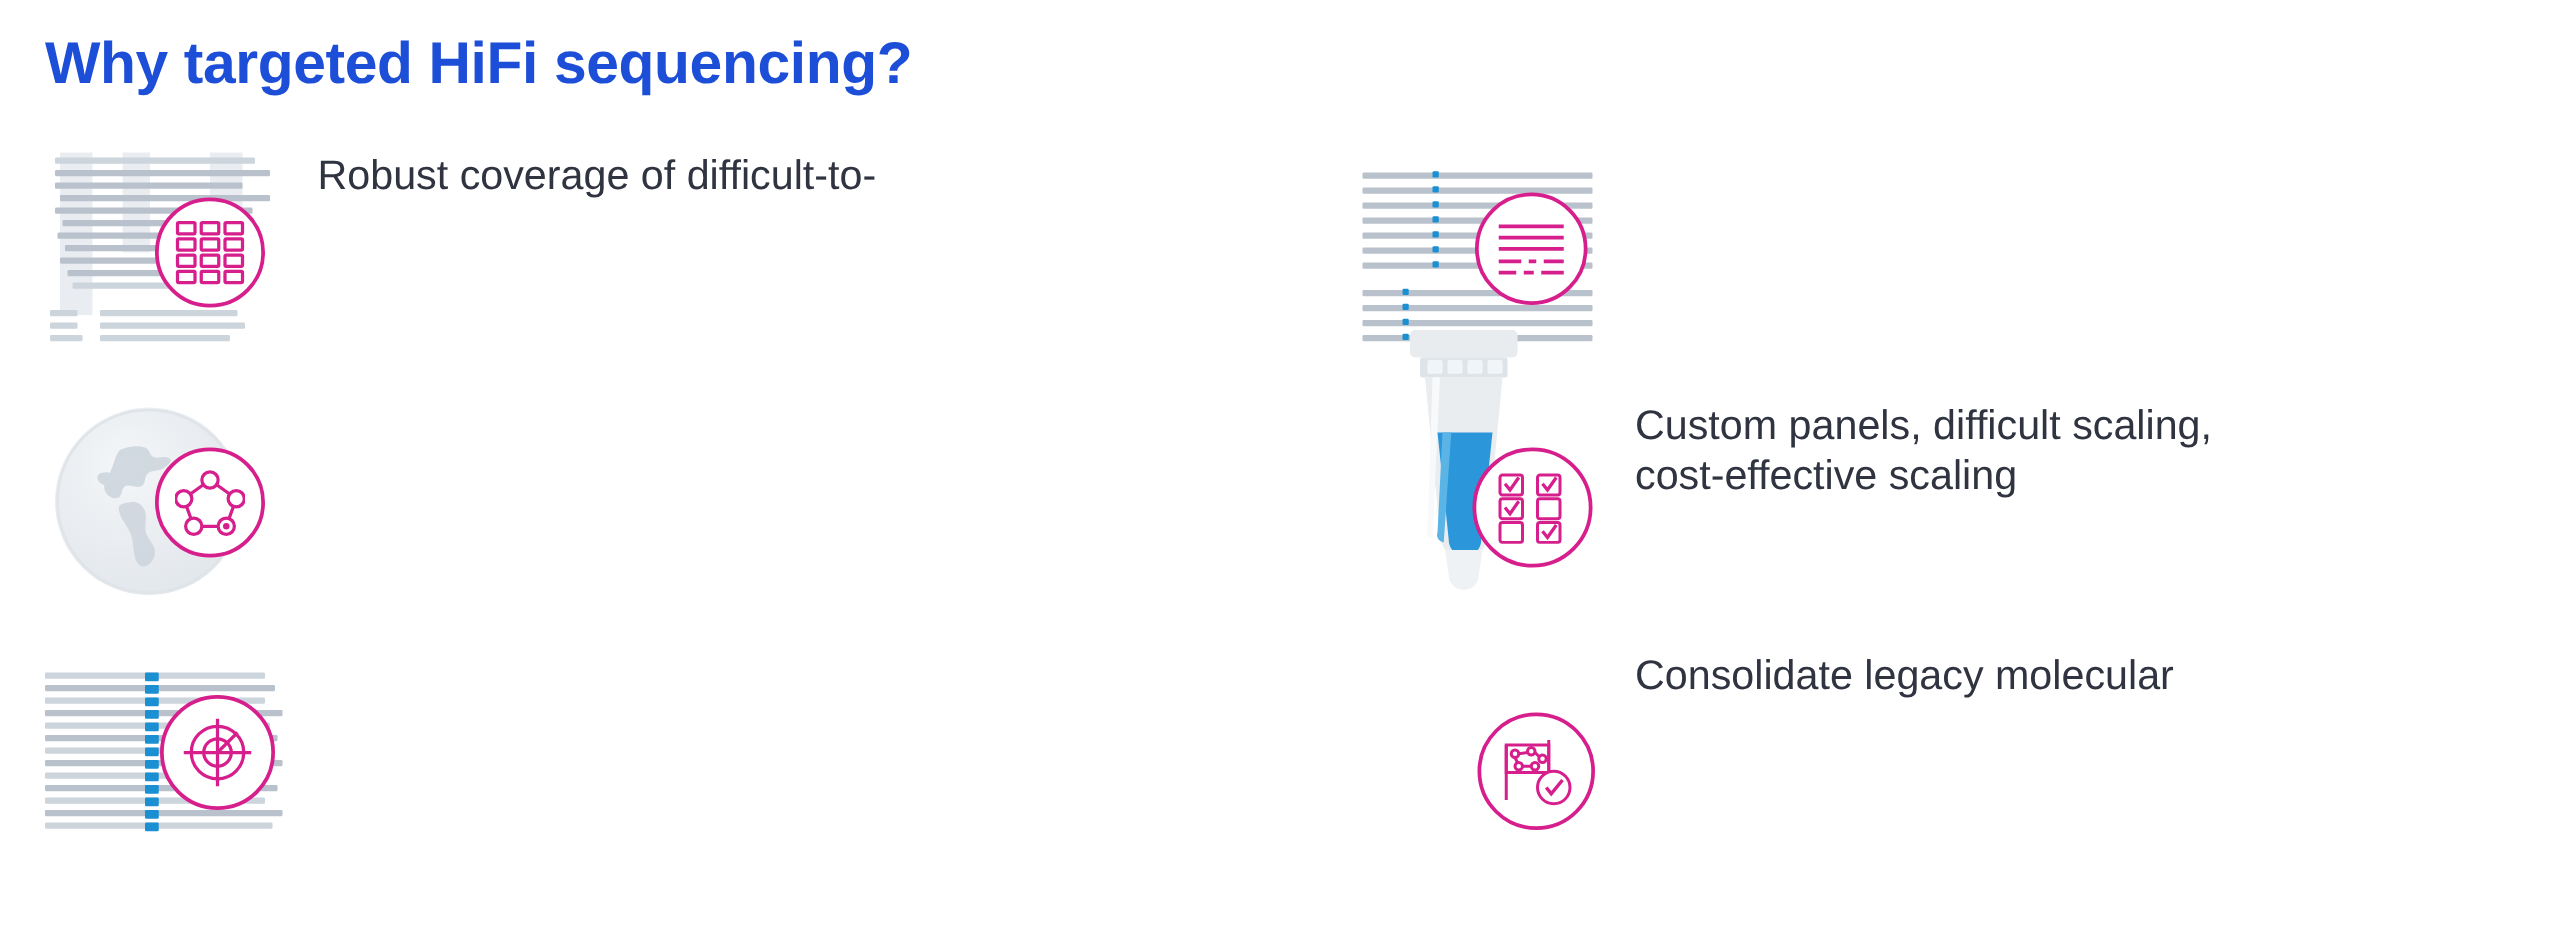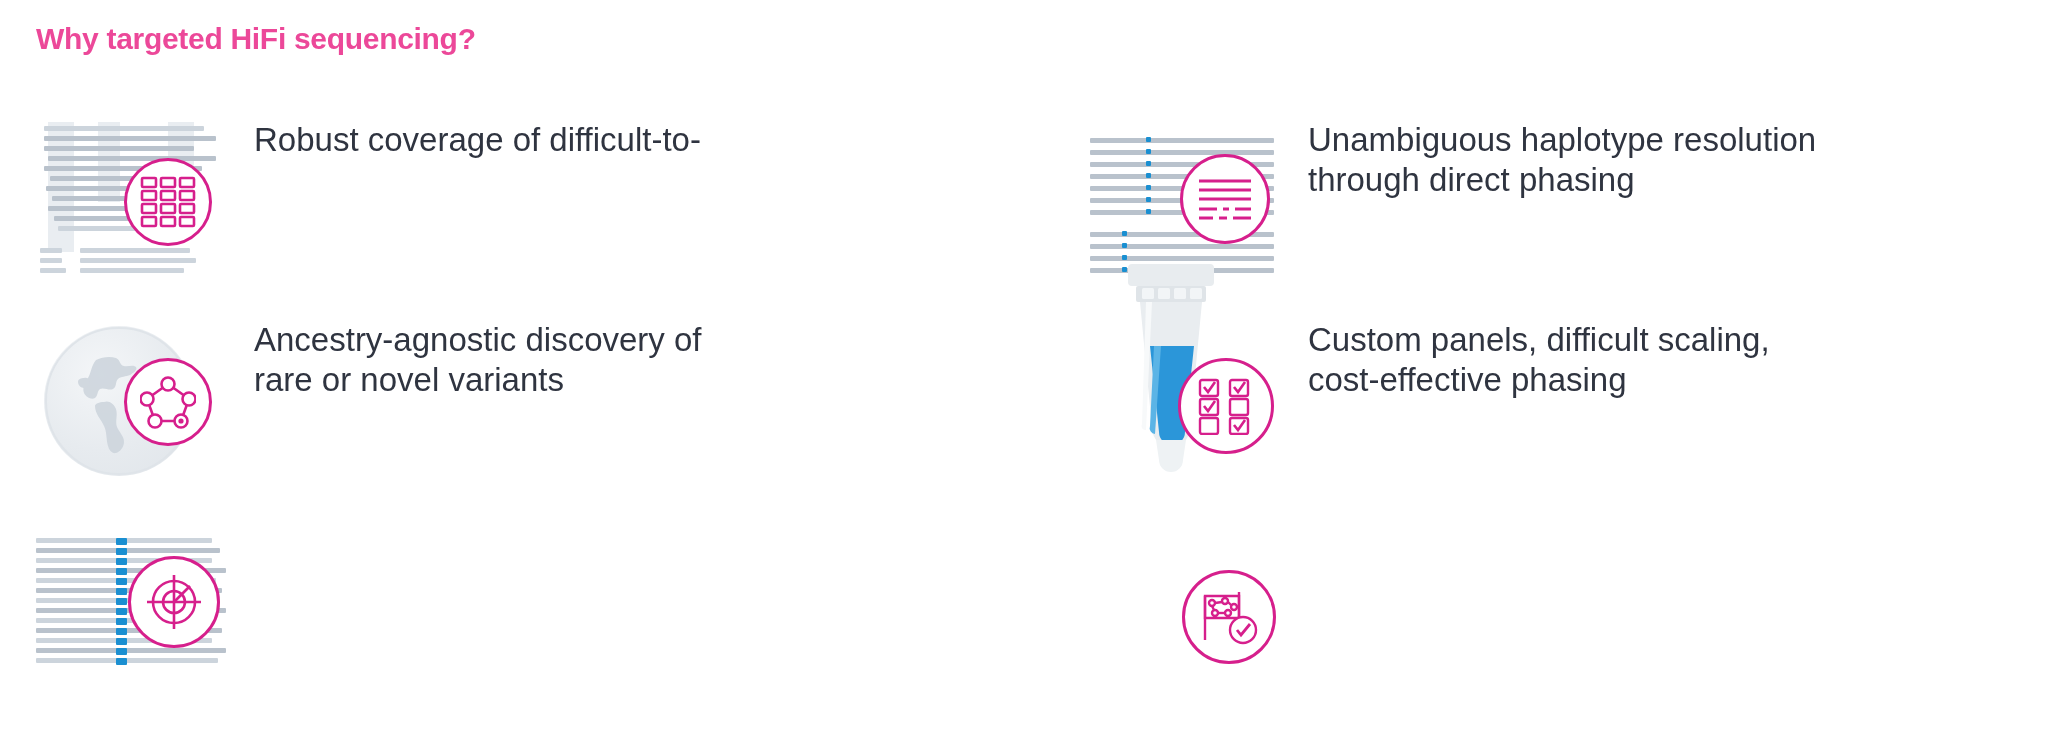--- a/index.html
+++ b/index.html
@@ -14,23 +14,23 @@
     color: #2b2f3a;
     overflow: hidden;
     position: relative;
   }
 
   
   .slide-title {
     position: absolute;
     left: 36px;
     top: 22px;
-    font-size: 30px;
+    font-size: 47px;
     font-weight: bold;
-    color: #ec4899;
+    color: #1d4ed8;
     letter-spacing: -0.3px;
     white-space: nowrap;
   }
 
   
   .col {
     position: absolute;
     top: 120px;
     width: 1000px;
     height: 620px;
@@ -192,24 +192,20 @@
             <circle cx="28" cy="9" r="6.5" fill="#ffffff"></circle>
             <circle cx="49" cy="24" r="6.5" fill="#ffffff"></circle>
             <circle cx="41" cy="46" r="6.5" fill="#ffffff"></circle>
             <circle cx="15" cy="46" r="6.5" fill="#ffffff"></circle>
             <circle cx="7" cy="24" r="6.5" fill="#ffffff"></circle>
             <circle cx="41" cy="46" r="2.6" fill="#d61f8c" stroke="none"></circle>
           </svg>
         </span>
       </div>
     </div>
-    <div class="feature-text">
-      <span class="ln">Ancestry-agnostic discovery of</span>
-      <span class="ln">rare or novel variants</span>
-    </div>
   </div>
 
   <div class="feature" style="left:0; top:400px;">
     <div class="art">
       <div class="pileup">
         <div class="row rowlite" style="left:0;  top:18px;  width:176px;"></div>
         <div class="row" style="left:0;  top:28px;  width:184px;"></div>
         <div class="row rowlite" style="left:0;  top:38px;  width:176px;"></div>
         <div class="row" style="left:0;  top:48px;  width:190px;"></div>
         <div class="row rowlite" style="left:0;  top:58px;  width:180px;"></div>
@@ -290,24 +286,20 @@
             <line x1="2" y1="34" x2="20" y2="34"></line>
             <line x1="26" y1="34" x2="32" y2="34"></line>
             <line x1="38" y1="34" x2="54" y2="34"></line>
             <line x1="2" y1="43" x2="16" y2="43"></line>
             <line x1="22" y1="43" x2="30" y2="43"></line>
             <line x1="36" y1="43" x2="54" y2="43"></line>
           </svg>
         </span>
       </div>
     </div>
-    <div class="feature-text">
-      <span class="ln">Unambiguous haplotype resolution</span>
-      <span class="ln">through direct phasing</span>
-    </div>
   </div>
 
   <div class="feature" style="left:0; top:200px;">
     <div class="art">
       <div class="tube">
         <svg width="150" height="210" viewBox="0 0 150 210" style="position:absolute; left:6px; top:-58px;">
           <path d="M36 2 h78 a4 4 0 0 1 4 4 v14 a4 4 0 0 1 -4 4 h-78 a4 4 0 0 1 -4 -4 v-14 a4 4 0 0 1 4 -4 z" fill="#e8ecef"></path>
           <rect x="40" y="24" width="70" height="16" rx="2" fill="#dfe4e8"></rect>
           <rect x="46" y="26" width="12" height="11" rx="1.5" fill="#f2f5f7"></rect>
           <rect x="62" y="26" width="12" height="11" rx="1.5" fill="#f2f5f7"></rect>
@@ -332,21 +324,21 @@
             <rect x="33" y="22" width="18" height="16" rx="2"></rect>
             <rect x="3" y="41" width="18" height="16" rx="2"></rect>
             <rect x="33" y="41" width="18" height="16" rx="2"></rect>
             <polyline points="37,48 41,53 48,43" stroke-width="2.6"></polyline>
           </svg>
         </span>
       </div>
     </div>
     <div class="feature-text">
       <span class="ln">Custom panels, difficult scaling,</span>
-      <span class="ln">cost-effective phasing</span>
+      <span class="ln">cost-effective scaling</span>
     </div>
   </div>
 
   <div class="feature" style="left:0; top:400px;">
     <div class="art">
       <div class="badge" style="left:92px; top:50px; width:94px; height:94px;">
         <span>
           <svg width="60" height="58" viewBox="0 0 60 58" fill="none" stroke="#d61f8c" stroke-width="2.4">
             <path d="M6 8 h34 v22 h-34 z"></path>
             <line x1="6" y1="8" x2="6" y2="52"></line>
@@ -360,16 +352,17 @@
             <line x1="29" y1="14" x2="32" y2="17"></line>
             <line x1="19" y1="25" x2="26" y2="25"></line>
             <line x1="13" y1="18" x2="15" y2="22"></line>
             <circle cx="44" cy="42" r="13" fill="#ffffff"></circle>
             <polyline points="38,42 42,47 51,36" stroke-width="2.8"></polyline>
           </svg>
         </span>
       </div>
     </div>
     <div class="feature-text">
+      <span class="ln">Consolidate legacy molecular</span>
     </div>
   </div>
 
 </div>
 
 </body></html>

